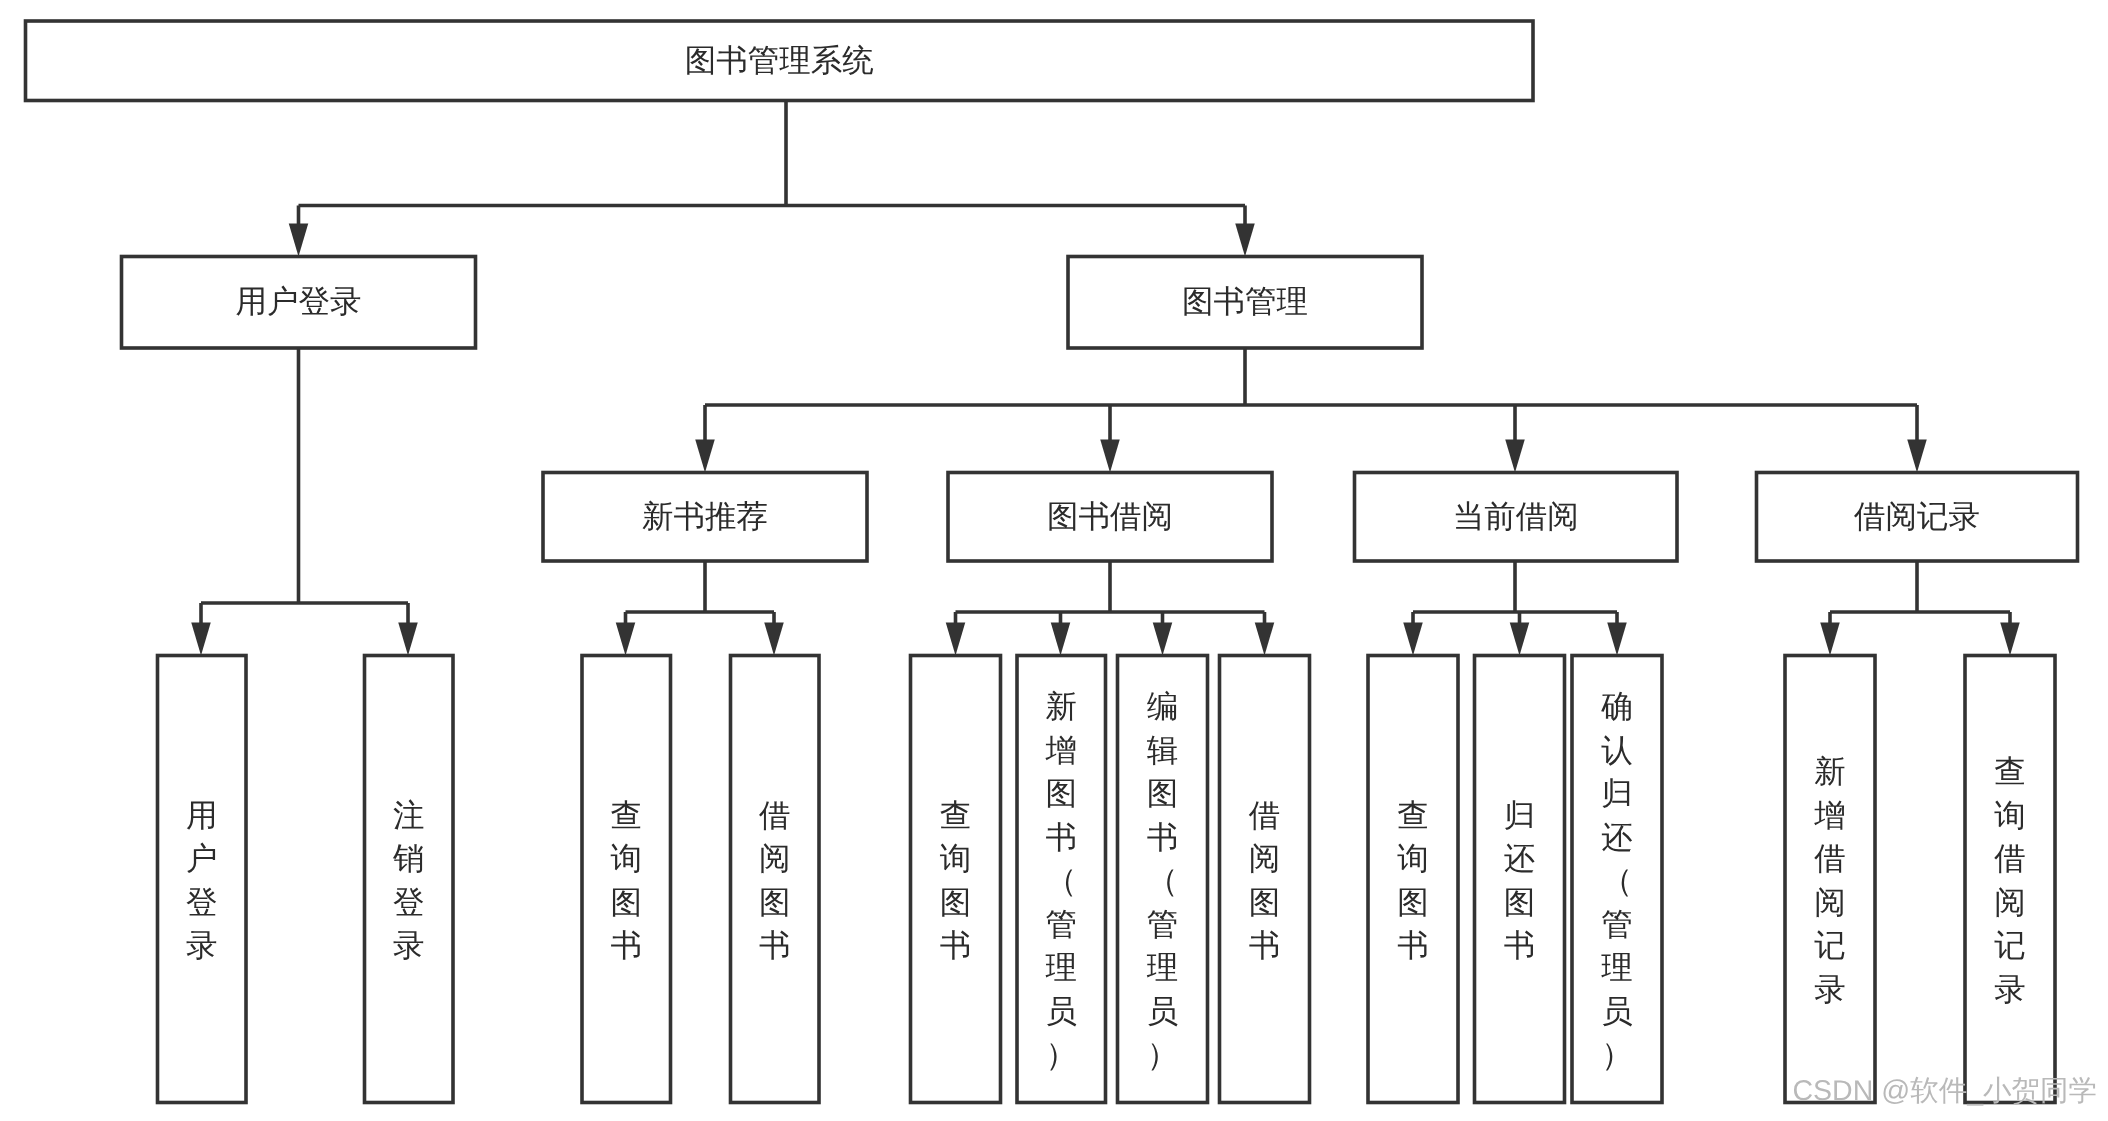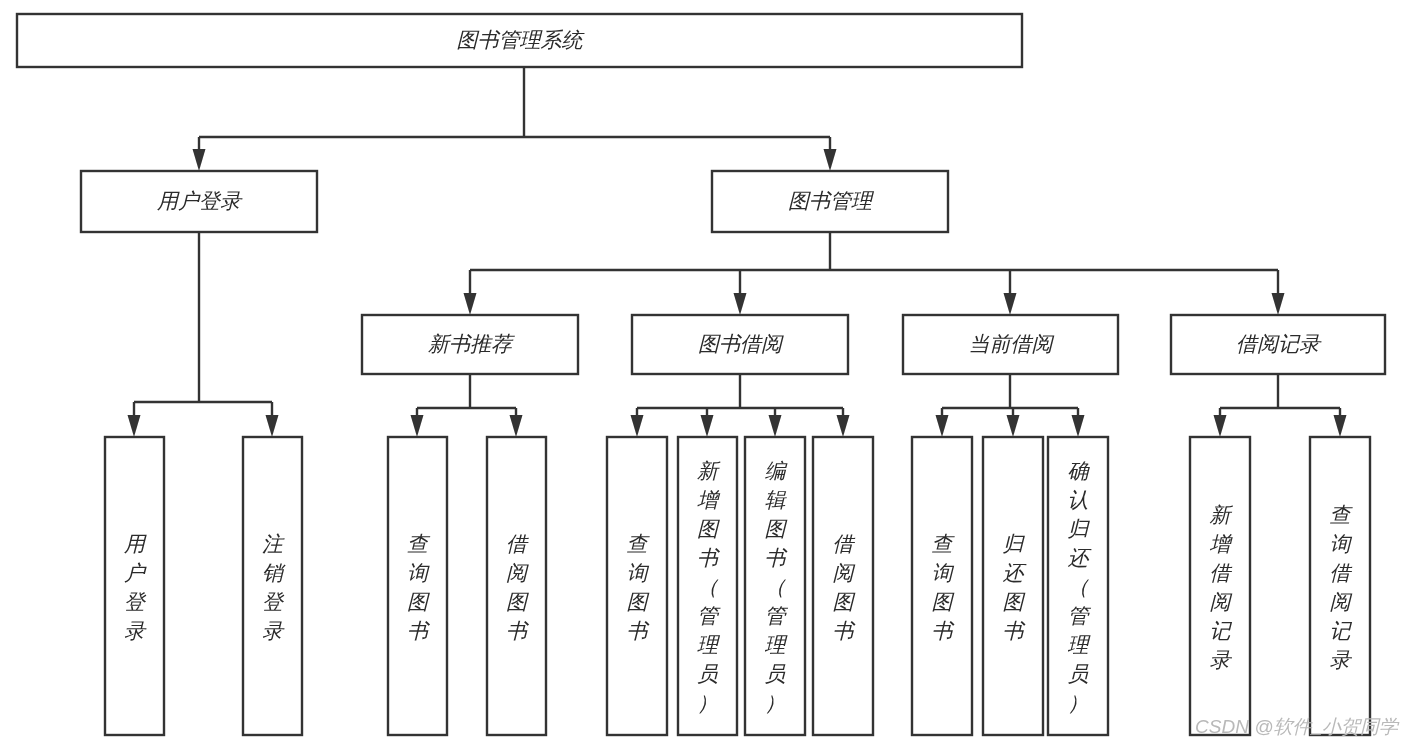--- a/index.html
+++ b/index.html
@@ -10,21 +10,20 @@
   body {
     width: 1405px;
     height: 747px;
     font-family: "Liberation Sans", "DejaVu Sans", sans-serif;
     overflow: hidden;
   }
   #diagram-root {
     position: relative;
     width: 1405px;
     height: 747px;
-    font-style: italic;
   }
   svg.diagram-canvas {
     position: absolute;
     left: 0;
     top: 0;
     width: 1405px;
     height: 747px;
     display: block;
   }
   .node-box {

